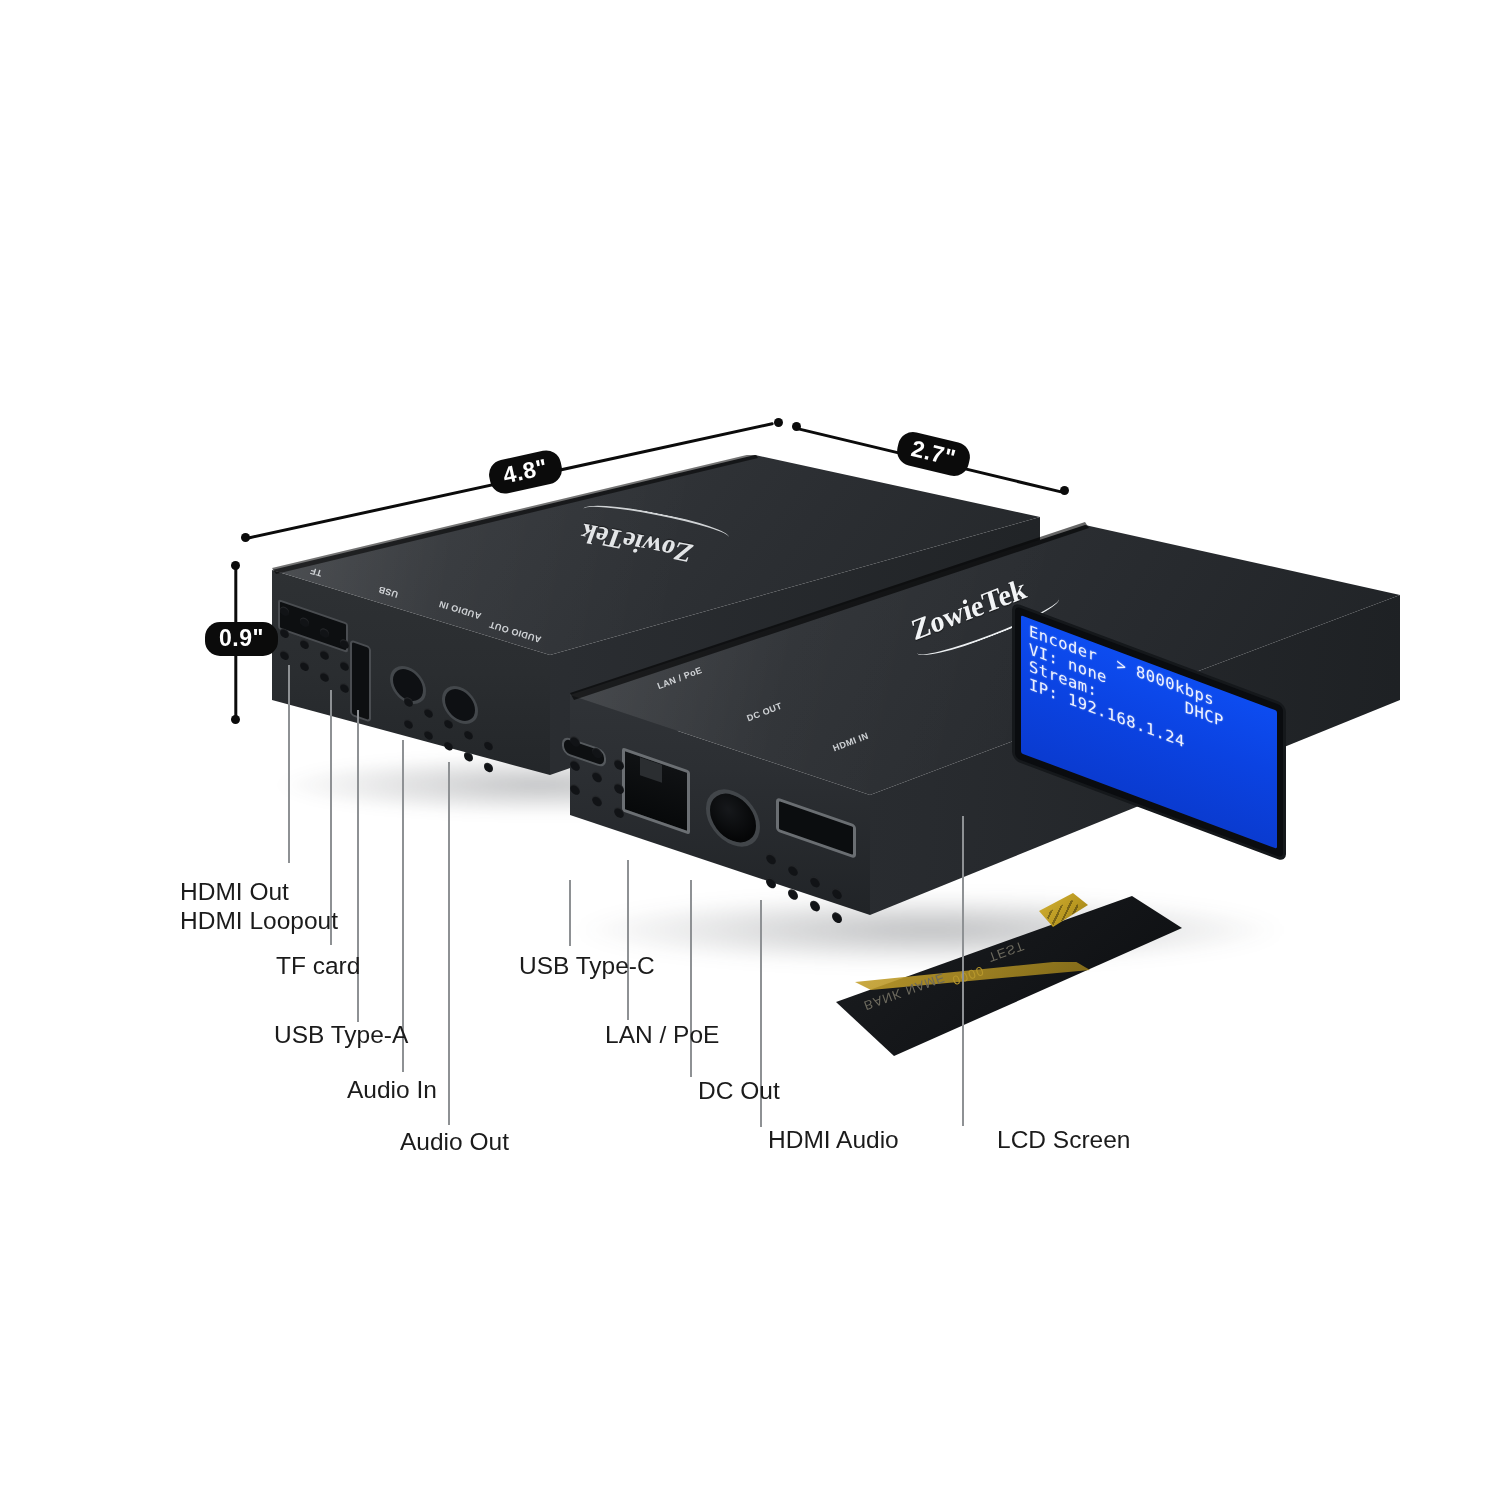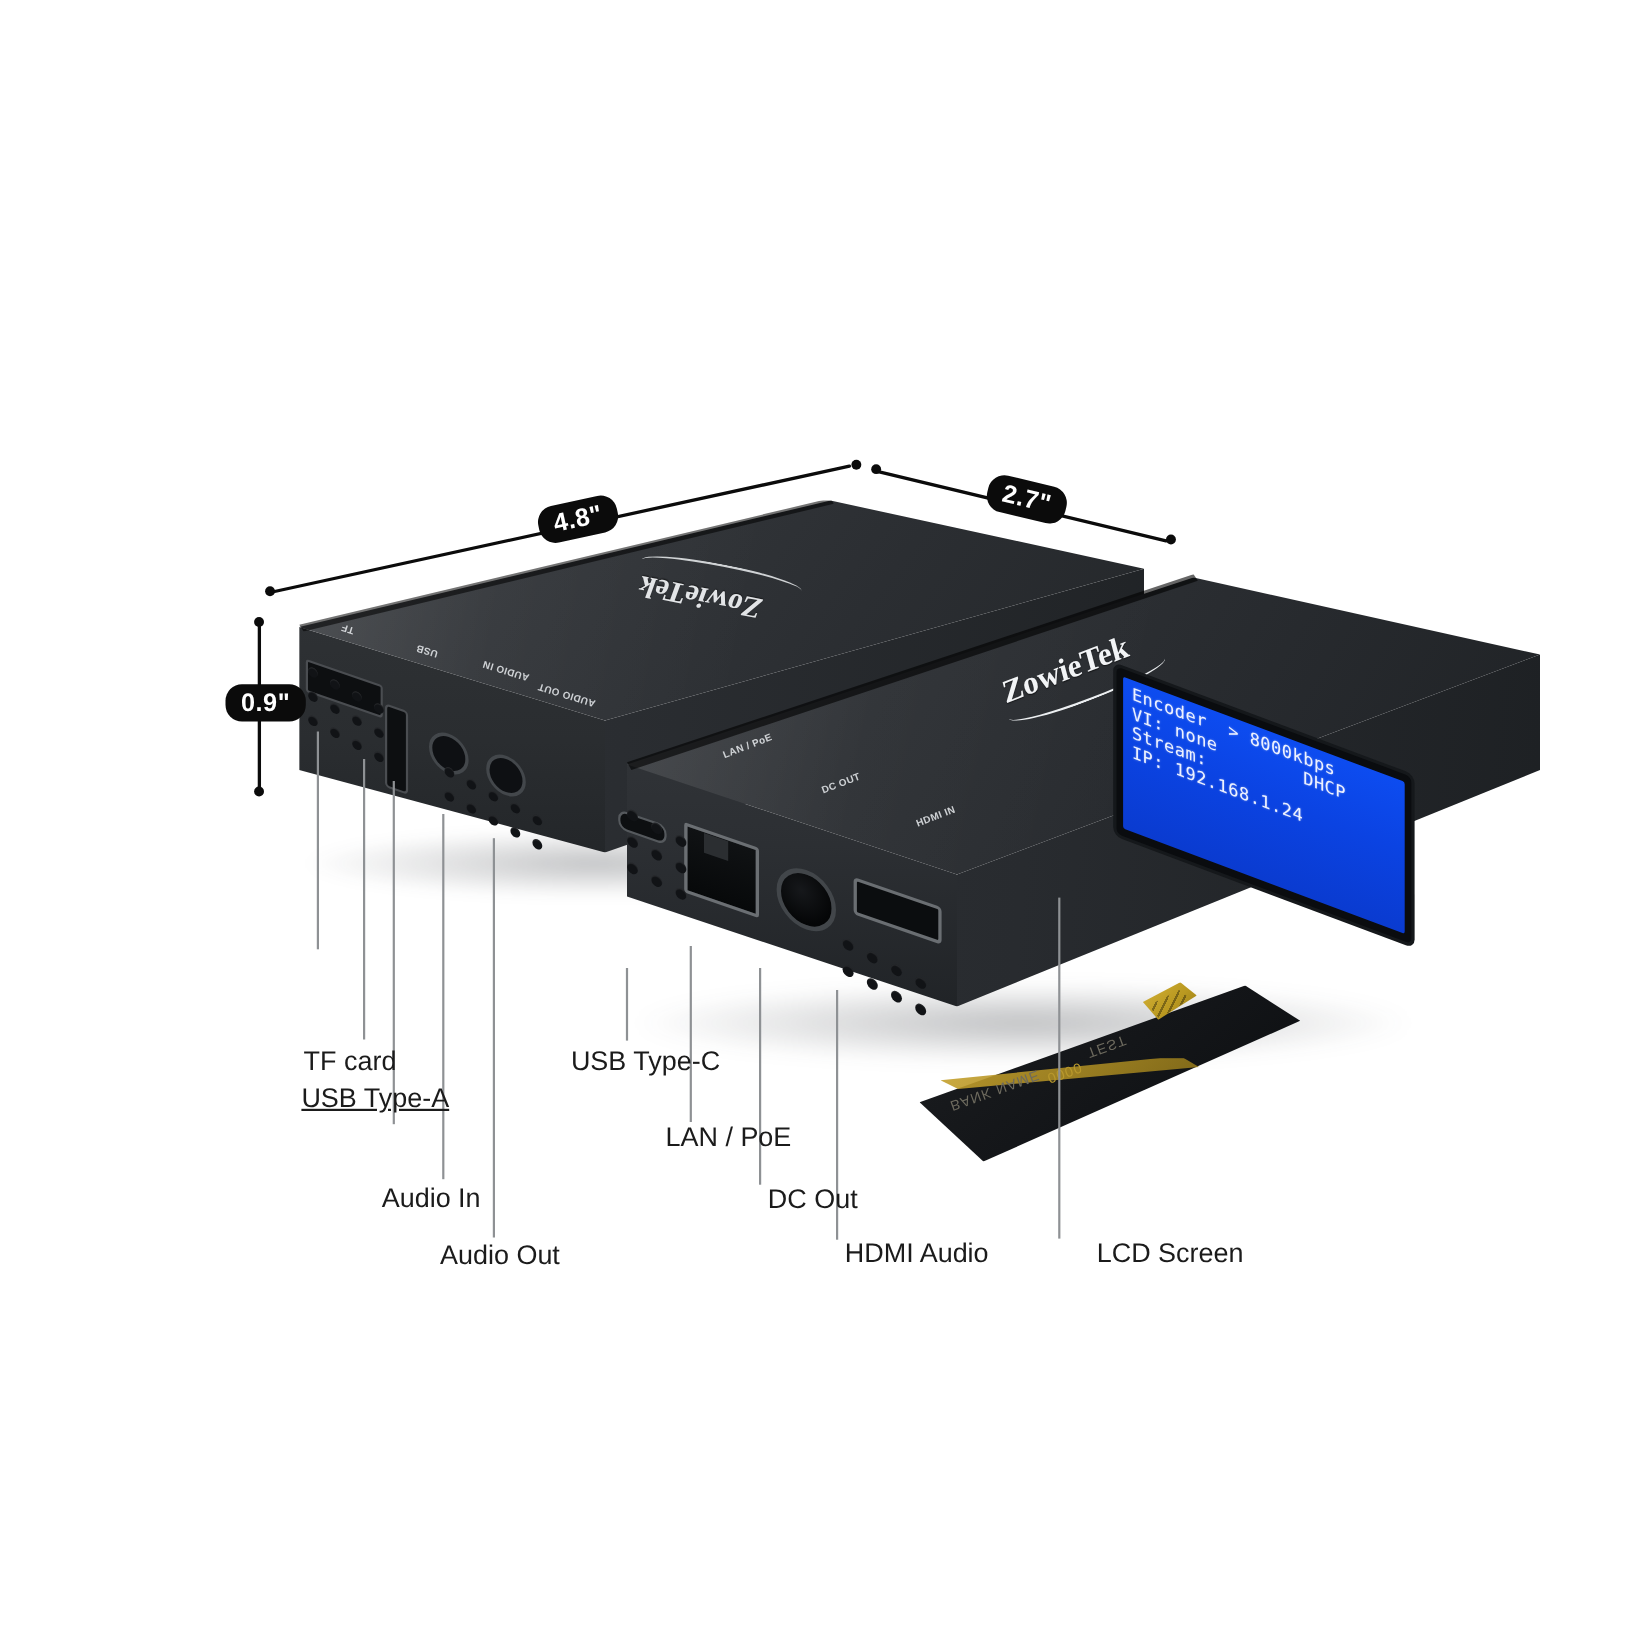--- a/index.html
+++ b/index.html
@@ -329,22 +329,26 @@
   <div class="lead" style="left:357px;top:710px;height:312px;"></div>
   <div class="lead" style="left:402px;top:740px;height:332px;"></div>
   <div class="lead" style="left:448px;top:762px;height:363px;"></div>
 
   <div class="lead" style="left:569px;top:880px;height:66px;"></div>
   <div class="lead" style="left:627px;top:860px;height:160px;"></div>
   <div class="lead" style="left:690px;top:880px;height:197px;"></div>
   <div class="lead" style="left:760px;top:900px;height:227px;"></div>
   <div class="lead" style="left:962px;top:816px;height:310px;"></div>
 
+  <div class="callout two" style="left:180px;top:877px;">
+    <span>HDMI Out</span><br>
+    <span>HDMI Loopout</span>
+  </div>
   <div class="callout" style="left:276px;top:952px;">TF card</div>
-  <div class="callout" style="left:274px;top:985px;text-decoration:underline;">USB Type-A</div>
+  <div class="callout" style="left:274px;top:1021px;">USB Type-A</div>
   <div class="callout" style="left:347px;top:1076px;">Audio In</div>
   <div class="callout" style="left:400px;top:1128px;">Audio Out</div>
 
   <div class="callout" style="left:519px;top:952px;">USB Type-C</div>
   <div class="callout" style="left:605px;top:1021px;">LAN / PoE</div>
   <div class="callout" style="left:698px;top:1077px;">DC Out</div>
   <div class="callout" style="left:768px;top:1126px;">HDMI Audio</div>
   <div class="callout" style="left:997px;top:1126px;">LCD Screen</div>
 
 </div>

